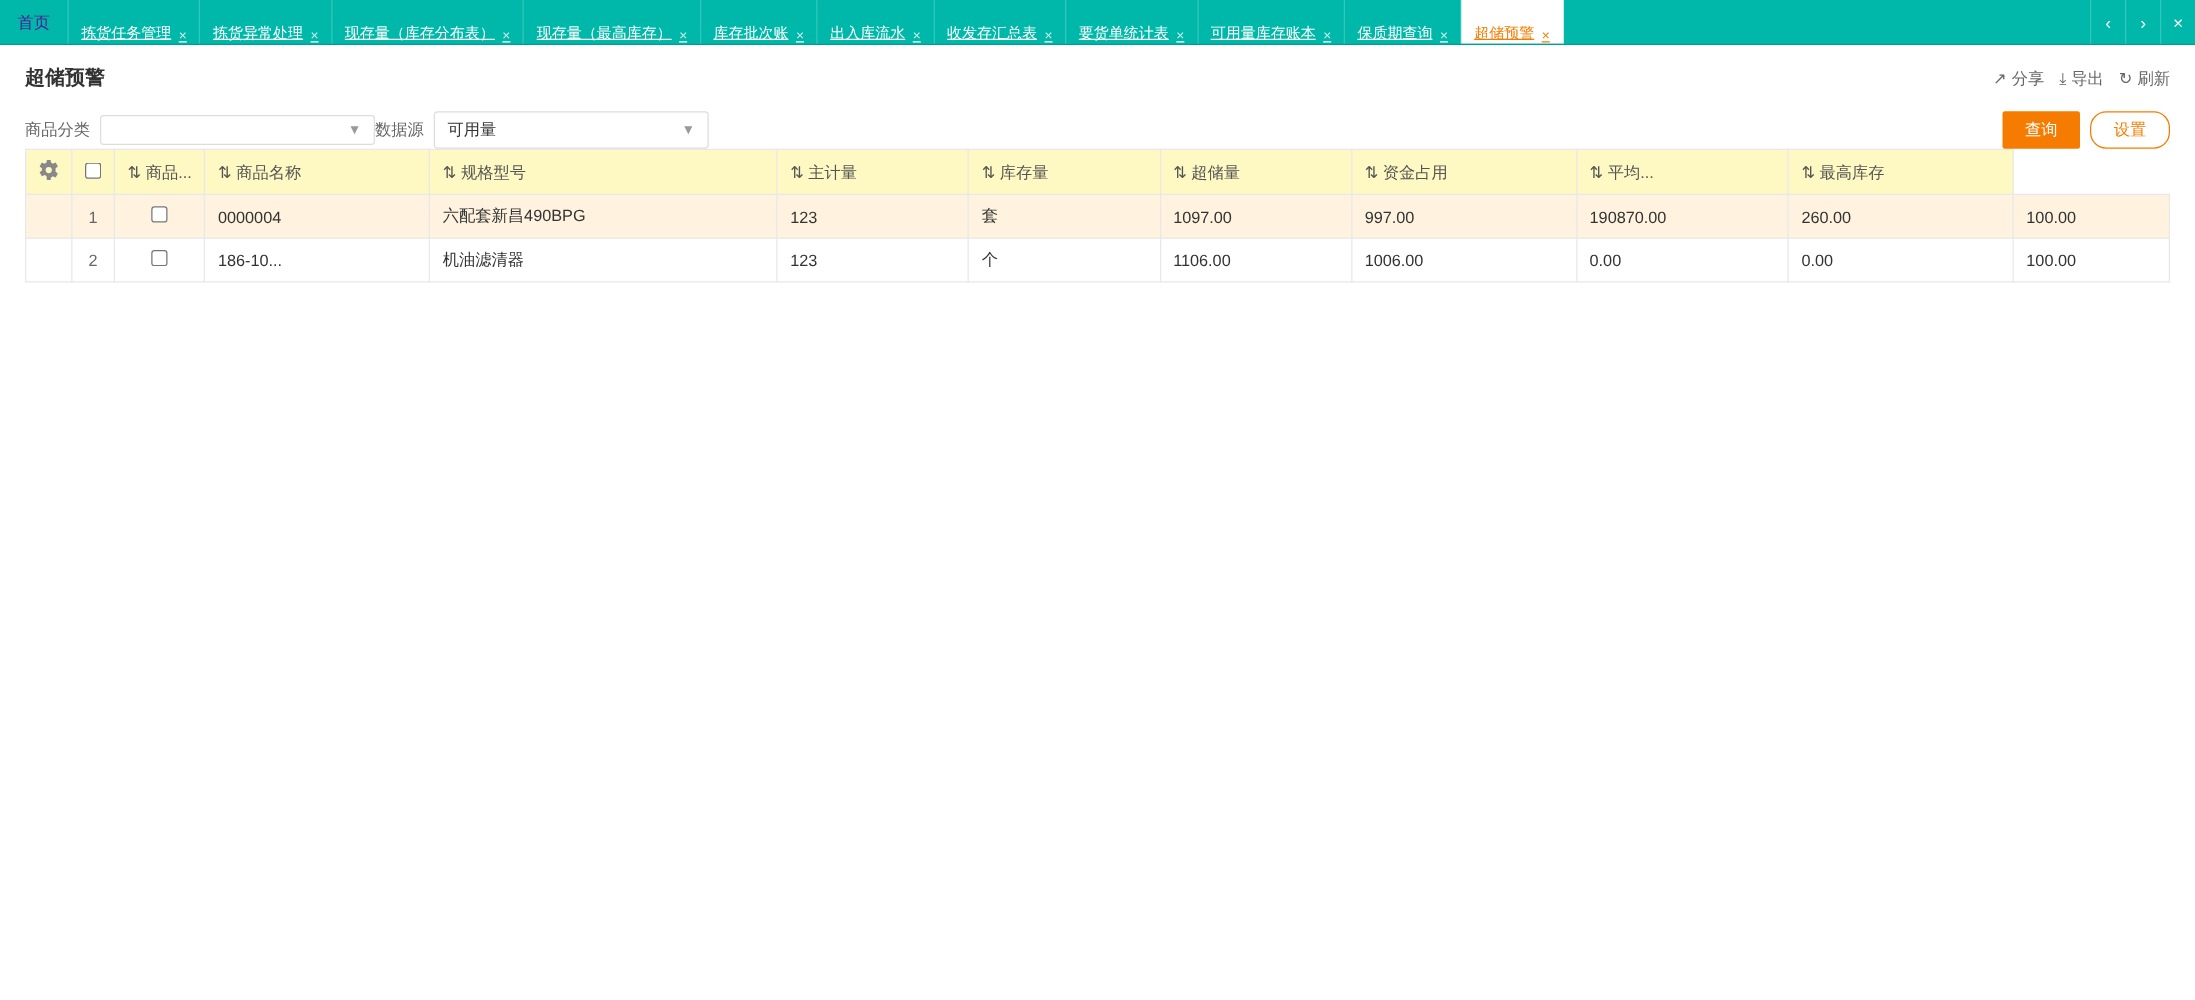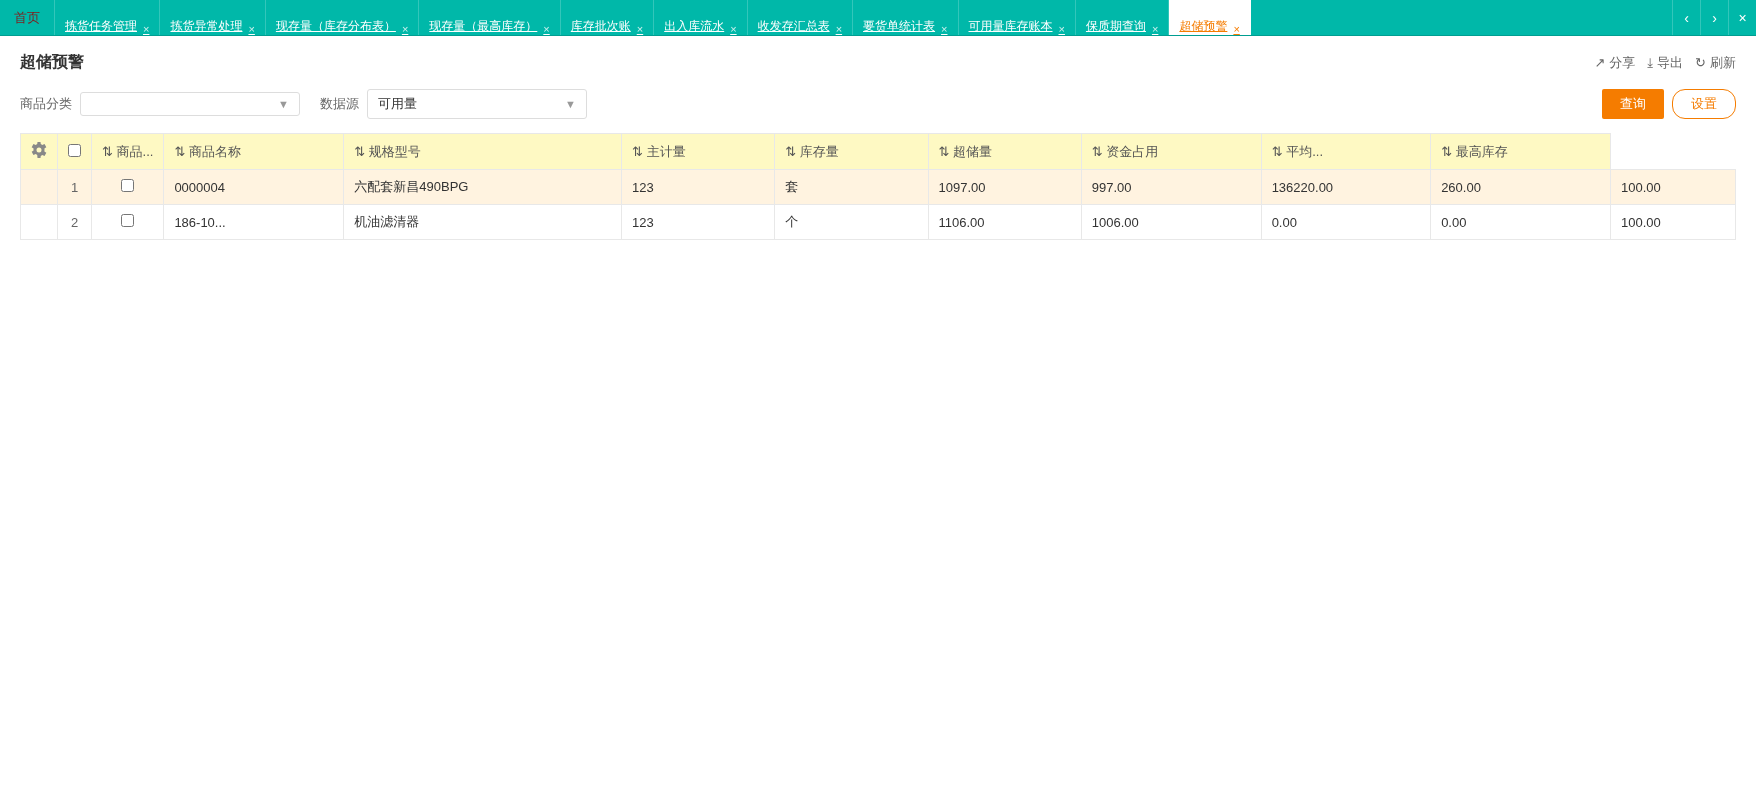--- a/index.html
+++ b/index.html
@@ -32,21 +32,21 @@
       font-size: 11px;
       color: rgba(255,255,255,0.8);
       cursor: pointer;
     }
     .top-nav .nav-item.active .close-btn { color: #f57c00; }
     .top-nav .nav-home {
       padding: 0 14px;
       height: 100%;
       display: flex;
       align-items: center;
-      color: #7f1d1d;
+      color: #4c1d95;
       font-size: 13px;
       cursor: pointer;
       border-right: 1px solid rgba(255,255,255,0.2);
     }
     .nav-arrows {
       display: flex;
       margin-left: auto;
     }
     .nav-arrow {
       width: 28px;
@@ -88,22 +88,20 @@
       gap: 4px;
       color: #666;
       cursor: pointer;
       font-size: 13px;
     }
 
     
     .filter-row {
       display: flex;
       align-items: center;
-      gap: 20px;
-      margin-bottom: 14px;
     }
     .filter-group {
       display: flex;
       align-items: center;
       gap: 8px;
     }
     .filter-label {
       color: #666;
       font-size: 13px;
       white-space: nowrap;
@@ -343,21 +341,21 @@
     <tr class="row-highlighted">
       <td class="gear-cell"></td>
       <td class="row-num">1</td>
       <td class="checkbox-cell"><input type="checkbox" style=""></td>
       <td>0000004</td>
       <td>六配套新昌490BPG</td>
       <td>123</td>
       <td>套</td>
       <td>1097.00</td>
       <td>997.00</td>
-      <td>136220.00</td>
+      <td>190870.00</td>
       <td>260.00</td>
       <td>100.00</td>
     </tr>
         <tr>
       <td class="gear-cell"></td>
       <td class="row-num">2</td>
       <td class="checkbox-cell"><input type="checkbox" style=""></td>
       <td>186-10...</td>
       <td>机油滤清器</td>
       <td>123</td>

